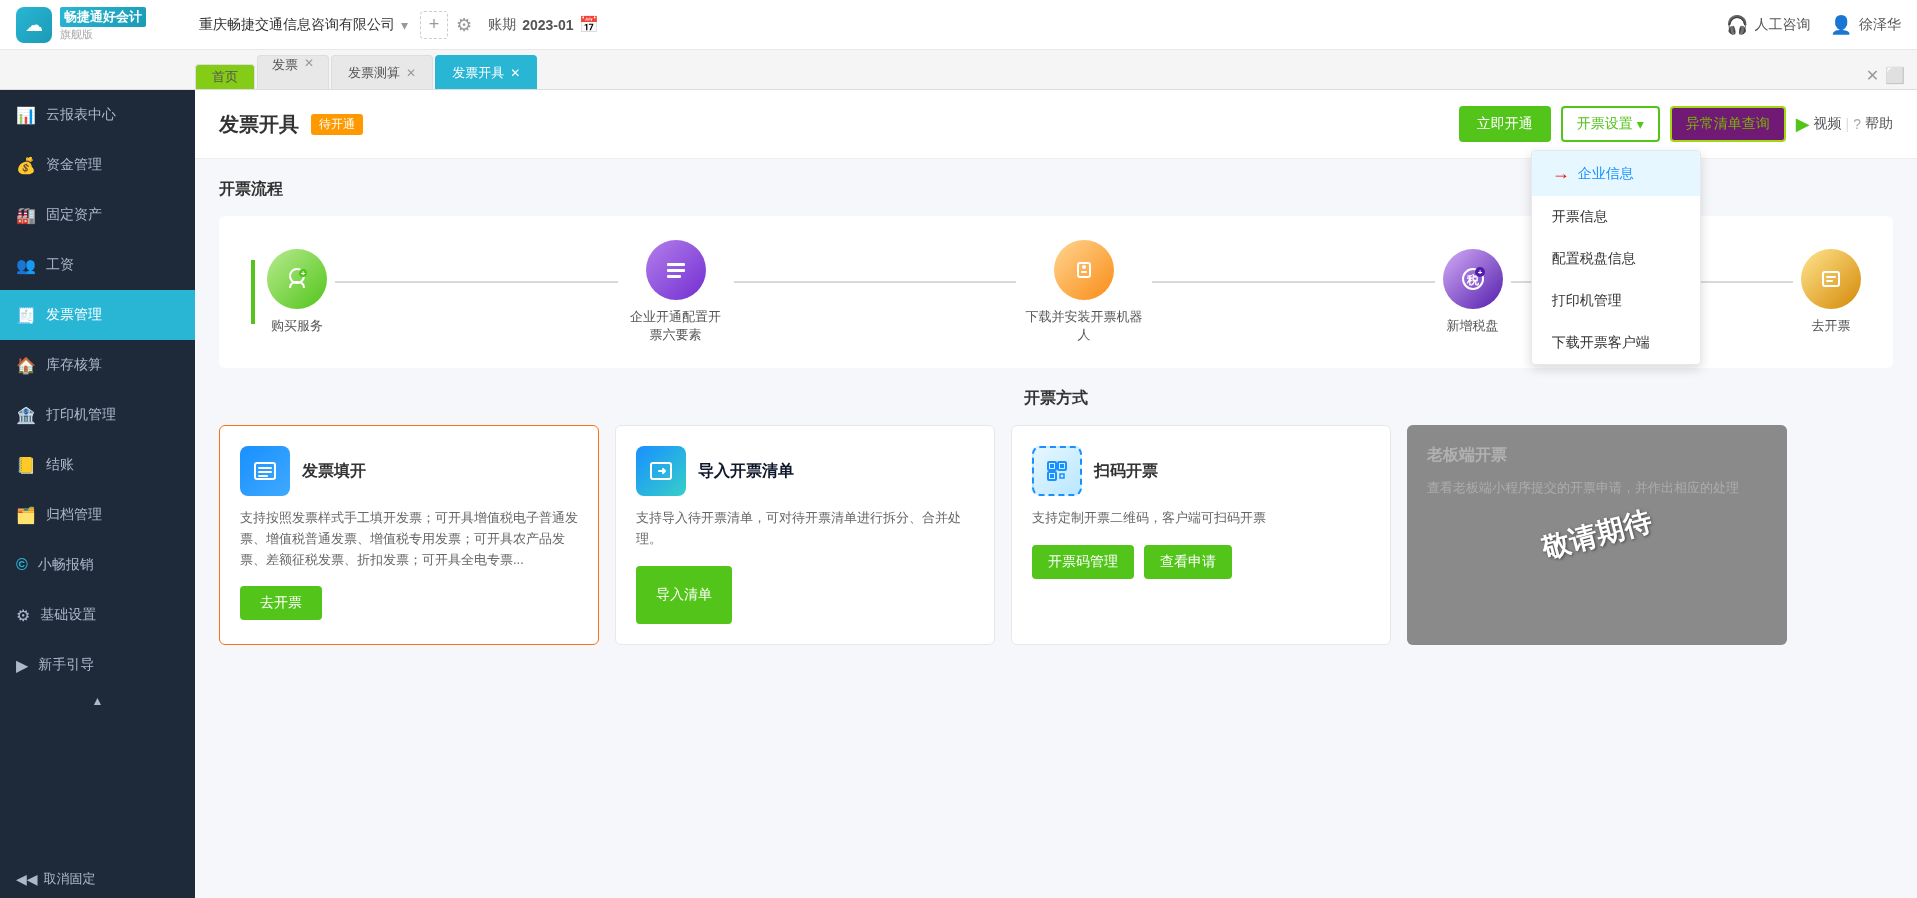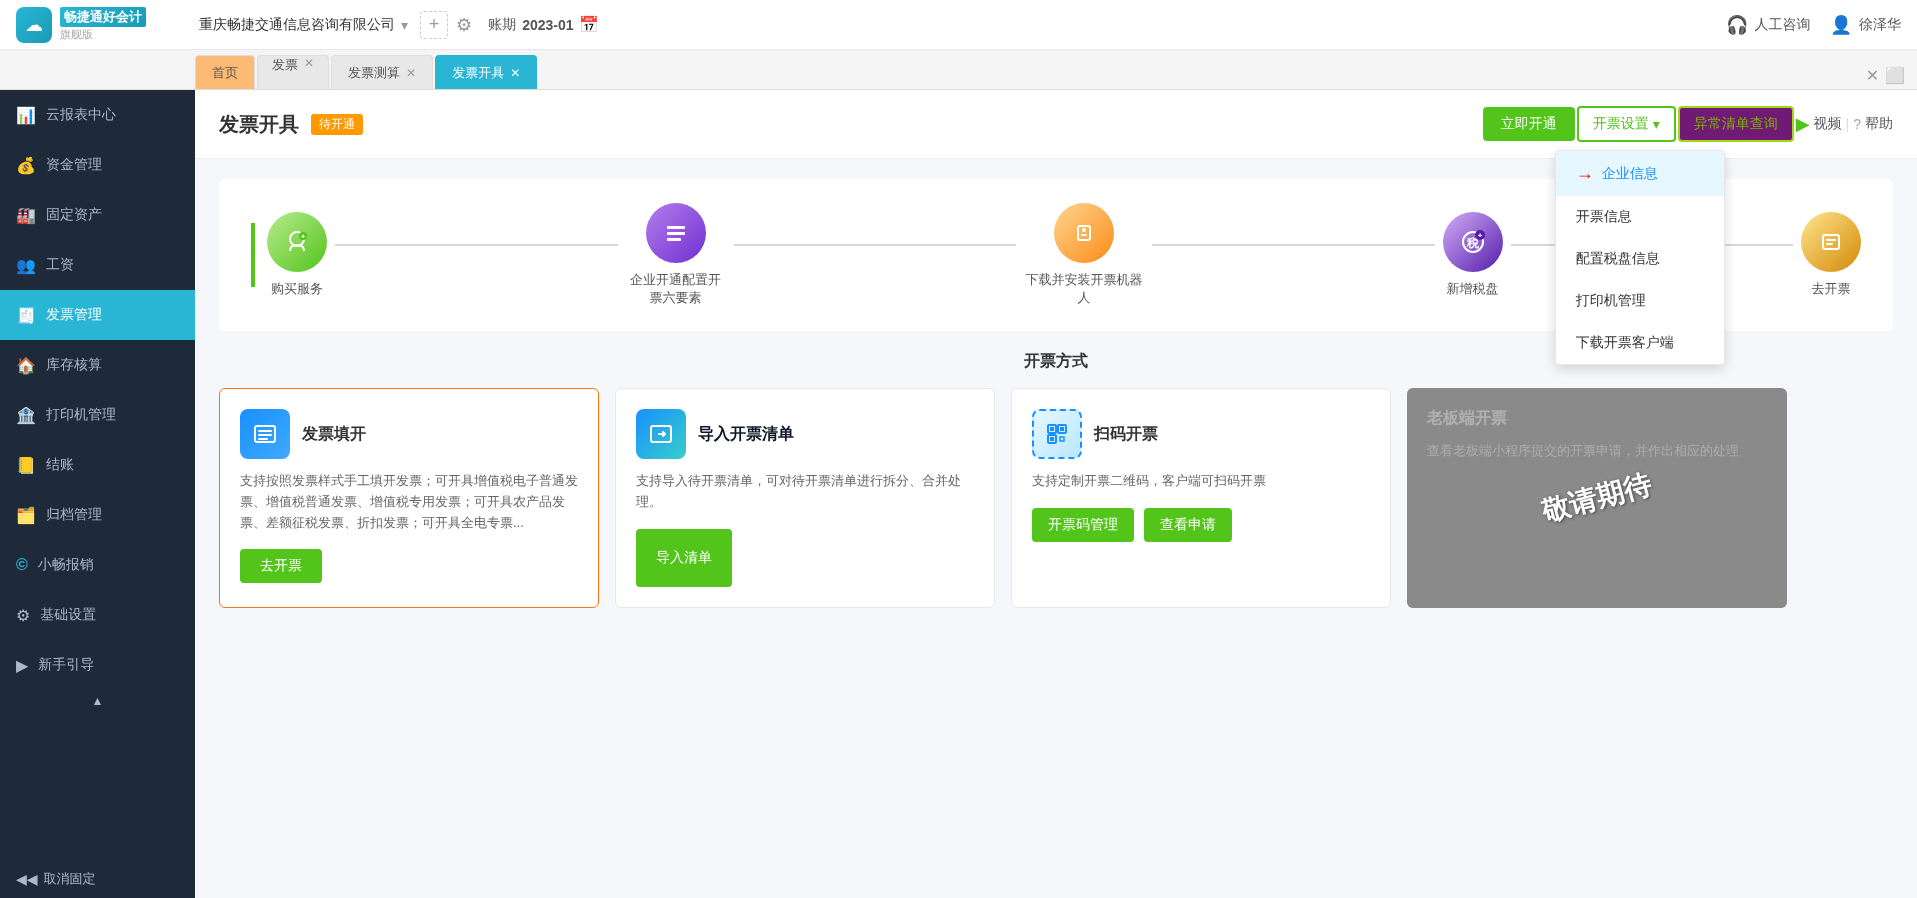--- a/index.html
+++ b/index.html
@@ -49,21 +49,21 @@
       <span>人工咨询</span>
     </div>
     <div style="display:flex; align-items:center; gap:6px; cursor:pointer; color:#555; font-size:14px;">
       <span style="font-size:18px;">👤</span>
       <span>徐泽华</span>
     </div>
   </div>
 </div>
 
 <div style="height:40px; background:#f5f5f5; display:flex; align-items:flex-end; padding-left:195px; border-bottom:1px solid #ddd; position:relative;">
-  <div style="height:34px; padding:0 16px; display:flex; align-items:center; background:#fdba74; border-radius:4px 4px 0 0; margin-right:2px; font-size:13px; color:#555; border:1px solid #ddd; border-bottom:none; cursor:pointer;">
+  <div style="height:25px; padding:0 16px; display:flex; align-items:center; background:#84cc16; border-radius:4px 4px 0 0; margin-right:2px; font-size:13px; color:#555; border:1px solid #ddd; border-bottom:none; cursor:pointer;">
     <span>首页</span>
   </div>
   <div style="height:34px; padding:0 14px; display:flex; align-items:flex-start; gap:6px; background:#e8e8e8; border-radius:4px 4px 0 0; margin-right:2px; font-size:13px; color:#555; border:1px solid #ddd; border-bottom:none; cursor:pointer;">
     <span>发票</span>
     <span style="font-size:12px; cursor:pointer; color:#999;">✕</span>
   </div>
   <div style="height:34px; padding:0 16px; display:flex; align-items:center; gap:6px; background:#e8e8e8; border-radius:4px 4px 0 0; margin-right:2px; font-size:13px; color:#555; border:1px solid #ddd; border-bottom:none; cursor:pointer;">
     <span>发票测算</span>
     <span style="font-size:12px; cursor:pointer; color:#999;">✕</span>
   </div>
@@ -138,21 +138,21 @@
     </div>
   </div>
 
   <div style="flex:1; background:#f5f7fa; overflow-y:auto; position:relative;">
 
     <div style="background:#fff; padding:16px 24px; display:flex; align-items:center; justify-content:space-between; border-bottom:1px solid #eee;">
       <div style="display:flex; align-items:center; gap:12px;">
         <span style="font-size:20px; font-weight:bold; color:#333;">发票开具</span>
         <span style="background:#ff9900; color:#fff; font-size:12px; padding:2px 8px; border-radius:3px;">待开通</span>
       </div>
-      <div style="display:flex; align-items:center; gap:2px; position:relative;">
+      <div style="display:flex; gap:10px; position:relative;">
         <button style="background:#52c41a; color:#fff; border:none; padding:8px 18px; border-radius:4px; cursor:pointer; font-size:14px;">立即开通</button>
         <button style="background:#fff; color:#52c41a; border:2px solid #52c41a; padding:7px 14px; border-radius:4px; cursor:pointer; font-size:14px; display:flex; align-items:center; gap:4px;">
           <span>开票设置</span>
           <span style="color:#52c41a;">▾</span>
         </button>
         <button style="background:#701a75; color:#7cb305; border:2px solid #a0d911; padding:7px 14px; border-radius:4px; cursor:pointer; font-size:14px;">异常清单查询</button>
         <div style="display:flex; align-items:center; gap:4px; color:#555; font-size:14px;">
           <span style="color:#52c41a; font-size:18px;">▶</span>
           <span style="cursor:pointer;">视频</span>
           <span style="color:#ddd;">|</span>
@@ -175,20 +175,21 @@
             <span>打印机管理</span>
           </div>
           <div style="padding:12px 20px; cursor:pointer; color:#333; font-size:14px;">
             <span>下载开票客户端</span>
           </div>
         </div>
       </div>
     </div>
 
     <div style="padding:20px 24px 0;">
+      <div style="font-size:16px; font-weight:bold; color:#333; margin-bottom:16px;">开票流程</div>
       <div style="background:#fff; padding:24px 32px; border-radius:6px; display:flex; align-items:center;">
 
         <div style="display:flex; align-items:center; gap:0;">
           <div style="width:4px; height:64px; background:#52c41a; margin-right:12px;"></div>
           <div style="display:flex; flex-direction:column; align-items:center; gap:8px;">
             <div style="width:60px; height:60px; border-radius:50%; background:linear-gradient(135deg,#b7eb8f,#52c41a); display:flex; align-items:center; justify-content:center; font-size:26px;">
               <svg width="30" height="30" viewBox="0 0 30 30">
                   <circle cx="15" cy="12" r="7" fill="none" stroke="#fff" stroke-width="2"></circle>
                   <path d="M8 24c0-4 3-6 7-6s7 2 7 6" fill="none" stroke="#fff" stroke-width="2"></path>
                   <path d="M19 9l2 2" stroke="#fff" stroke-width="2" stroke-linecap="round"></path>

